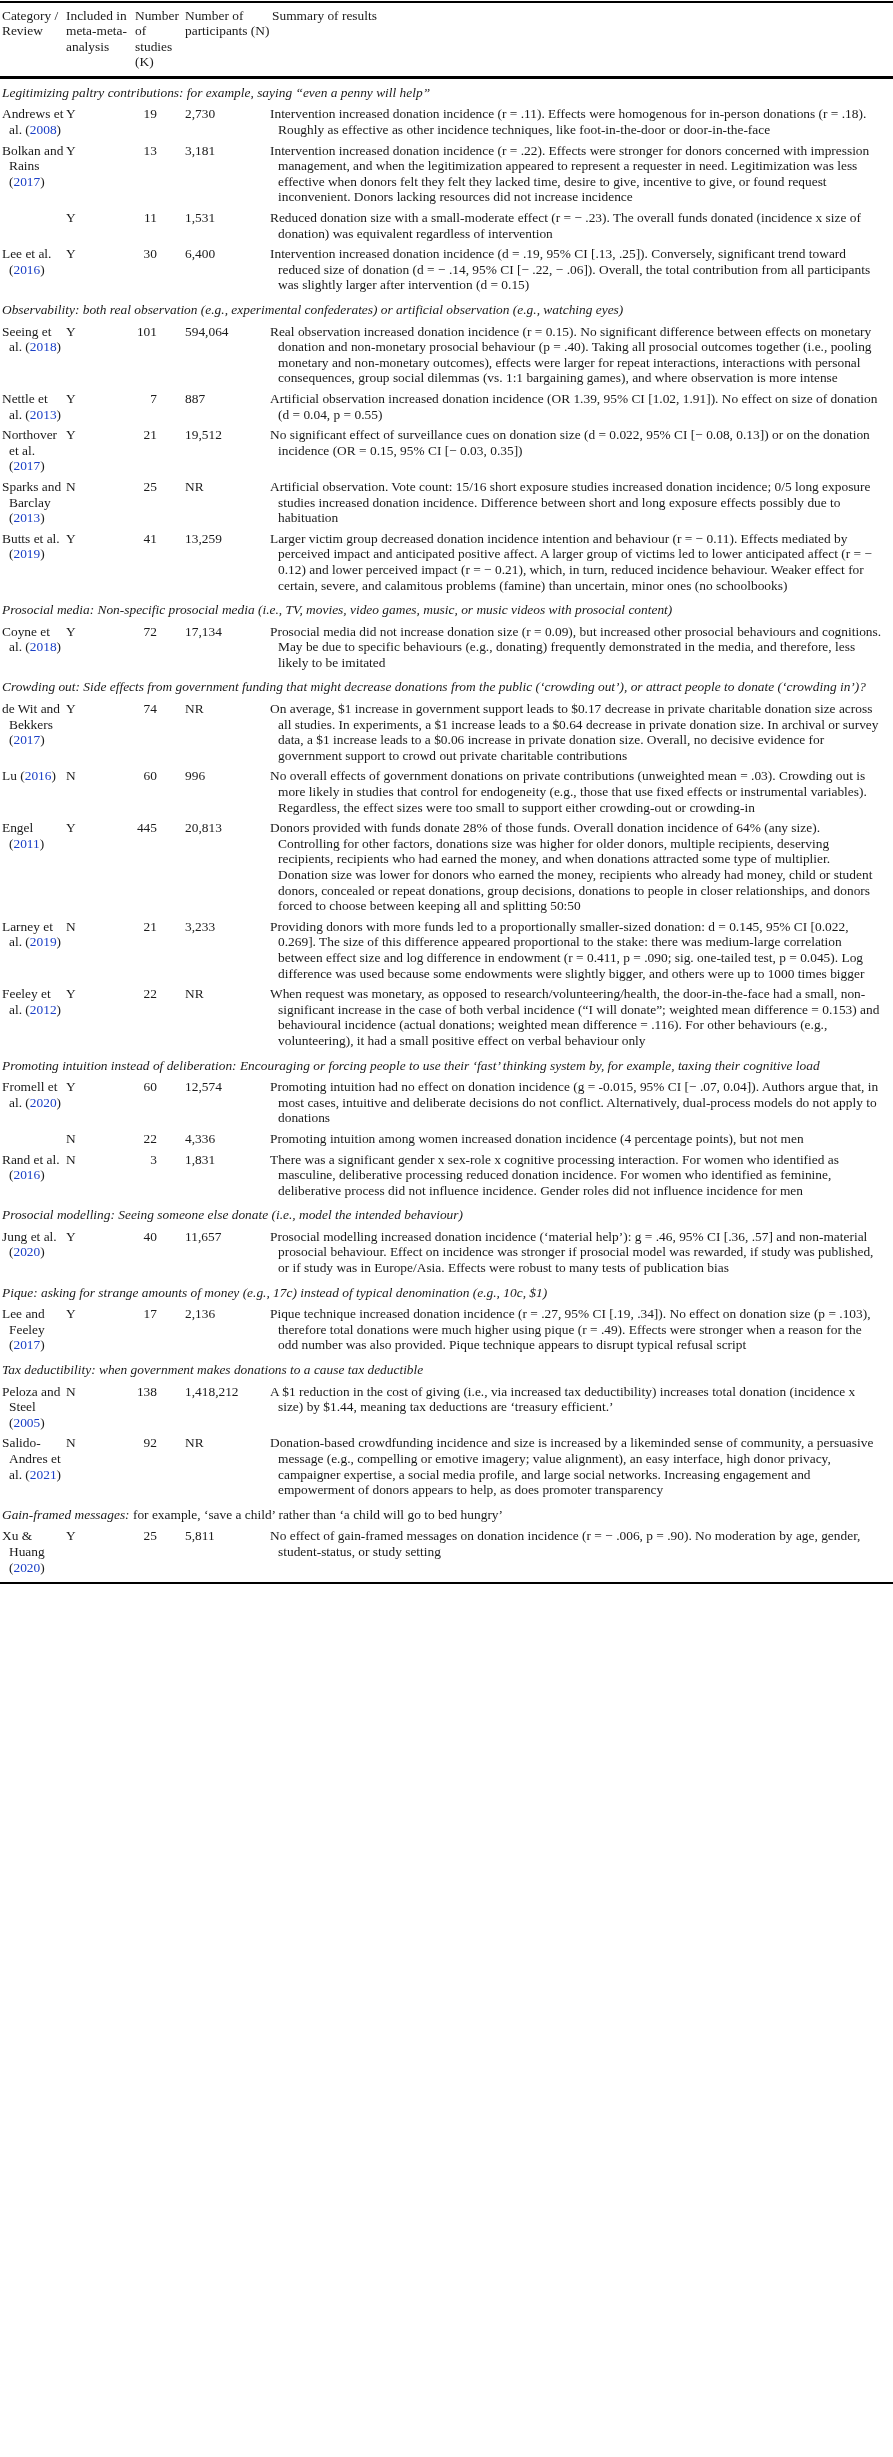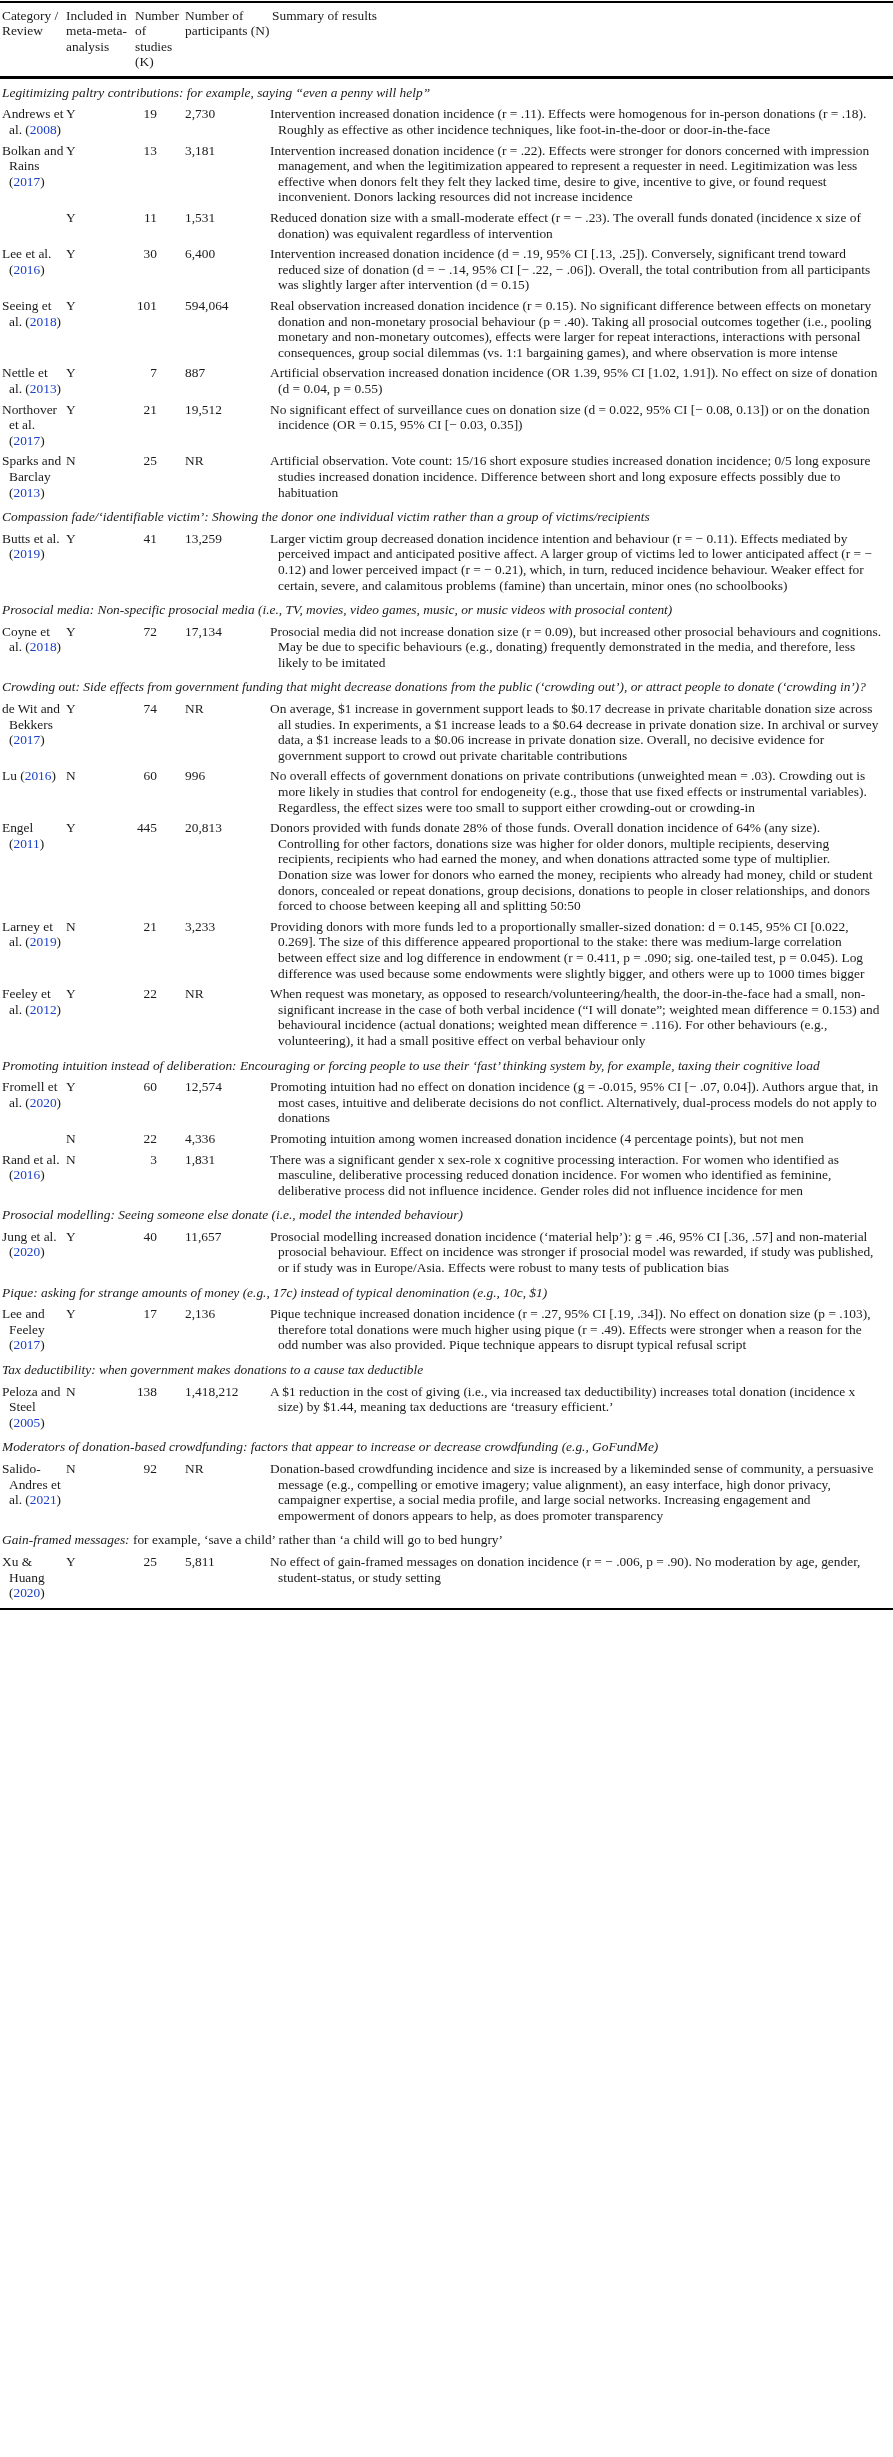--- a/index.html
+++ b/index.html
@@ -85,20 +85,25 @@
           <td class="review">
             <div class="hang"><span>Lee et al.</span> (<span class="link">2016</span>)</div>
           </td>
           <td>Y</td>
           <td class="num"><span class="k-r">30</span></td>
           <td>6,400</td>
           <td class="summary">
             <div class="summary-inner">Intervention increased donation incidence (d = .19, 95% CI [.13, .25]). Conversely, significant trend toward reduced size of donation (d = − .14, 95% CI [− .22, − .06]). Overall, the total contribution from all participants was slightly larger after intervention (d = 0.15)</div>
           </td>
         </tr>
+        <tr class="cat">
+          <td colspan="5">
+            <span class="cat-text"><span>Observability: both real observation (e.g., experimental confederates) or artificial observation (e.g., watching eyes)</span></span>
+          </td>
+        </tr>
         <tr>
           <td class="review">
             <div class="hang"><span>Seeing et al.</span> (<span class="link">2018</span>)</div>
           </td>
           <td>Y</td>
           <td class="num"><span class="k-r">101</span></td>
           <td>594,064</td>
           <td class="summary">
             <div class="summary-inner">Real observation increased donation incidence (r = 0.15). No significant difference between effects on monetary donation and non-monetary prosocial behaviour (p = .40). Taking all prosocial outcomes together (i.e., pooling monetary and non-monetary outcomes), effects were larger for repeat interactions, interactions with personal consequences, group social dilemmas (vs. 1:1 bargaining games), and where observation is more intense</div>
           </td>
@@ -129,25 +134,20 @@
           <td class="review">
             <div class="hang"><span>Sparks and Barclay</span> (<span class="link">2013</span>)</div>
           </td>
           <td>N</td>
           <td class="num"><span class="k-r">25</span></td>
           <td>NR</td>
           <td class="summary">
             <div class="summary-inner">Artificial observation. Vote count: 15/16 short exposure studies increased donation incidence; 0/5 long exposure studies increased donation incidence. Difference between short and long exposure effects possibly due to habituation</div>
           </td>
         </tr>
-        <tr class="cat">
-          <td colspan="5">
-            <span class="cat-text"><span>Compassion fade/‘identifiable victim’: Showing the donor one individual victim rather than a group of victims/recipients</span></span>
-          </td>
-        </tr>
         <tr>
           <td class="review">
             <div class="hang"><span>Butts et al.</span> (<span class="link">2019</span>)</div>
           </td>
           <td>Y</td>
           <td class="num"><span class="k-r">41</span></td>
           <td>13,259</td>
           <td class="summary">
             <div class="summary-inner">Larger victim group decreased donation incidence intention and behaviour (r = − 0.11). Effects mediated by perceived impact and anticipated positive affect. A larger group of victims led to lower anticipated affect (r = − 0.12) and lower perceived impact (r = − 0.21), which, in turn, reduced incidence behaviour. Weaker effect for certain, severe, and calamitous problems (famine) than uncertain, minor ones (no schoolbooks)</div>
           </td>
@@ -303,25 +303,20 @@
         </tr>
         <tr>
           <td class="review">
             <div class="hang"><span>Peloza and Steel</span> (<span class="link">2005</span>)</div>
           </td>
           <td>N</td>
           <td class="num"><span class="k-r">138</span></td>
           <td>1,418,212</td>
           <td class="summary">
             <div class="summary-inner">A $1 reduction in the cost of giving (i.e., via increased tax deductibility) increases total donation (incidence x size) by $1.44, meaning tax deductions are ‘treasury efficient.’</div>
-          </td>
-        </tr>
-        <tr class="cat">
-          <td colspan="5">
-            <span class="cat-text"><span>Moderators of donation-based crowdfunding: factors that appear to increase or decrease crowdfunding (e.g., GoFundMe)</span></span>
           </td>
         </tr>
         <tr>
           <td class="review">
             <div class="hang"><span>Salido-Andres et al.</span> (<span class="link">2021</span>)</div>
           </td>
           <td>N</td>
           <td class="num"><span class="k-r">92</span></td>
           <td>NR</td>
           <td class="summary">

